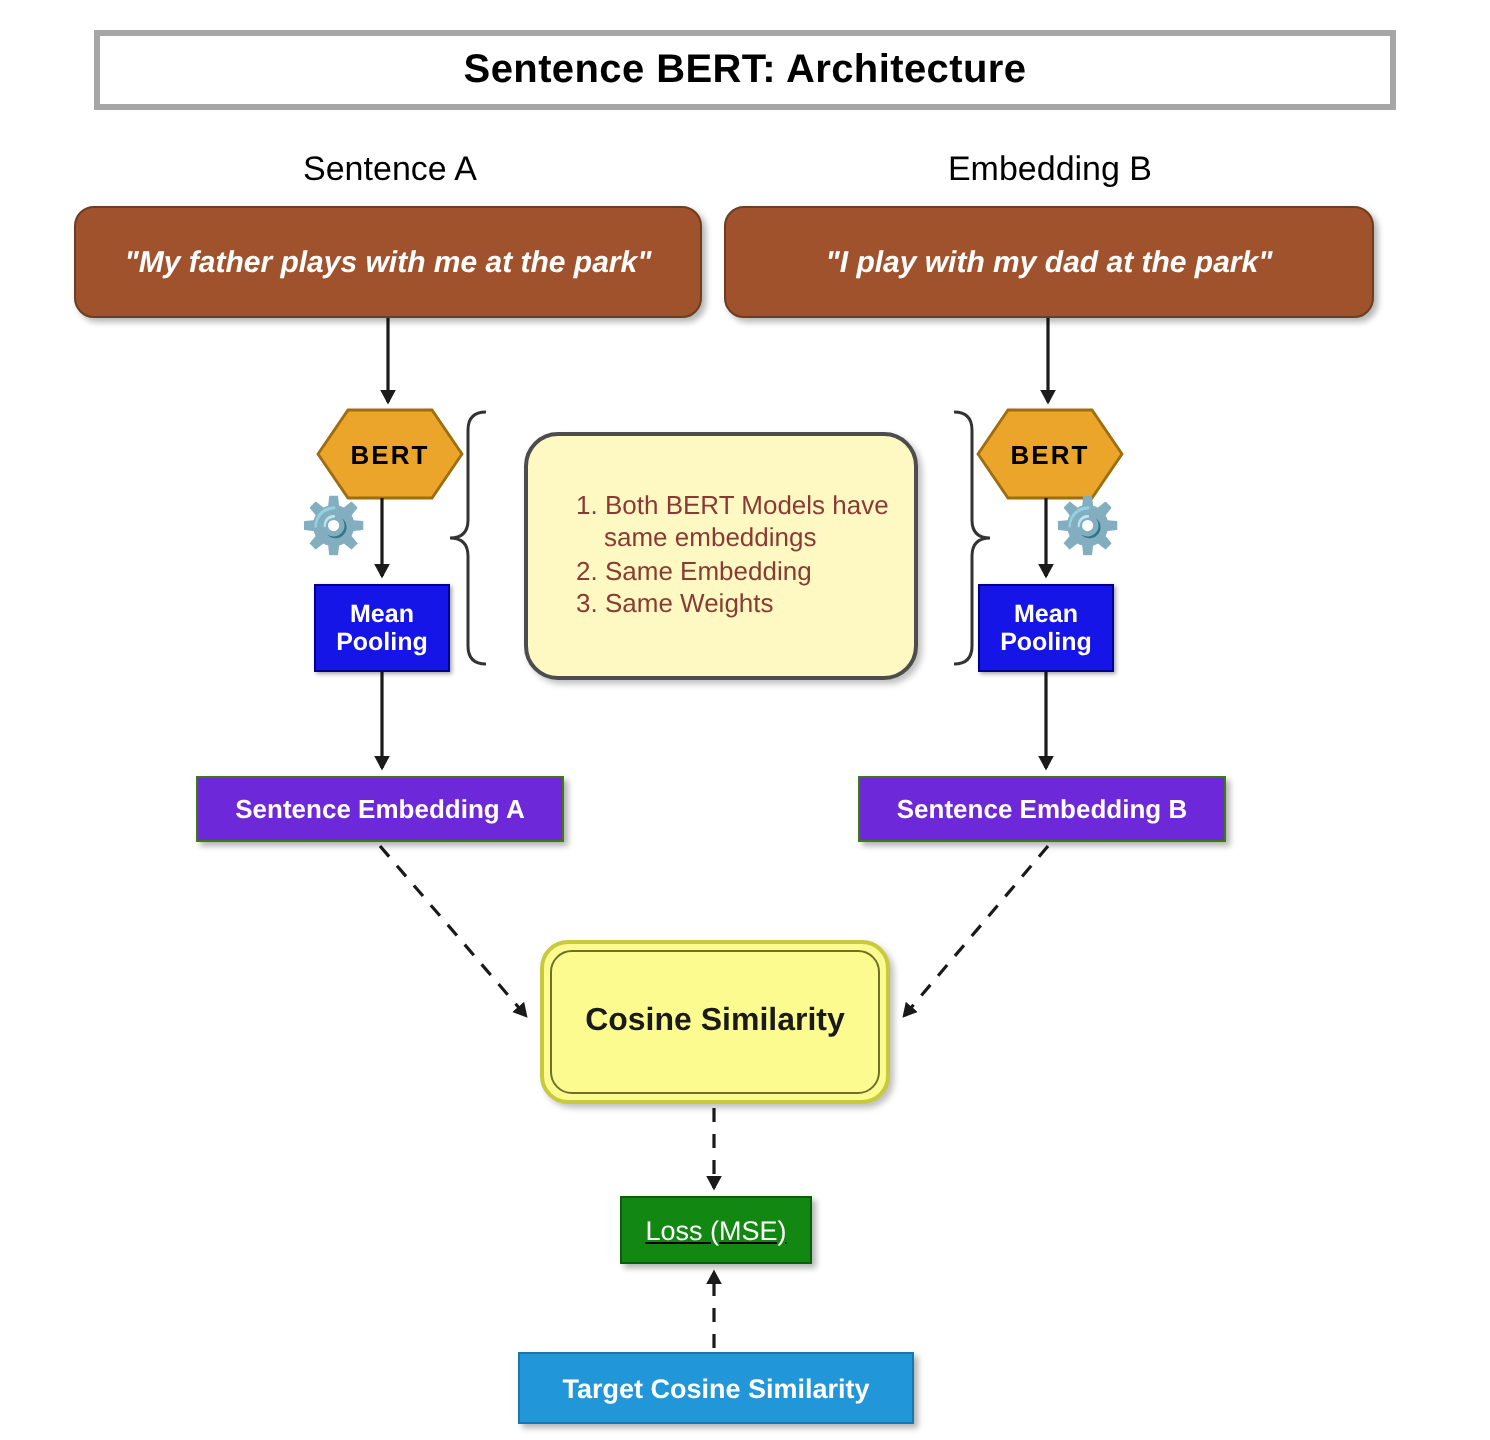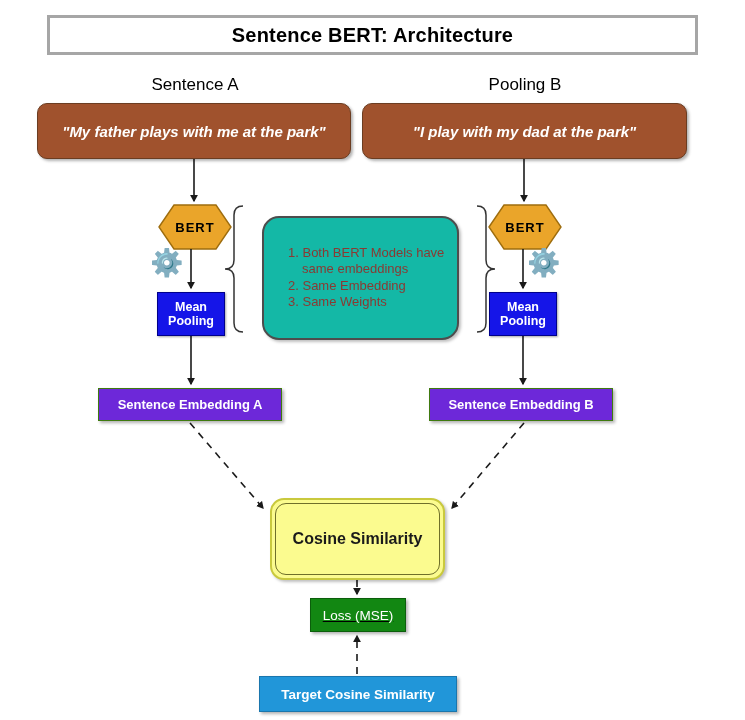--- a/index.html
+++ b/index.html
@@ -128,21 +128,21 @@
     line-height: 1.12;
   }
   #pool-a { left: 157px; top: 292px; }
   #pool-b { left: 489px; top: 292px; }
 
   
   #siamese-box {
     position: absolute;
     left: 262px; top: 216px;
     width: 197px; height: 124px;
-    background: #14b8a6;
+    background: #fef9c3;
     border: 2px solid #4d4d4d;
     border-radius: 17px;
     box-sizing: border-box;
     box-shadow: 2px 2px 3px rgba(0,0,0,0.25);
     display: flex;
     align-items: center;
   }
   #siamese-list {
     margin: 0;
     padding: 0 8px 0 24px;
@@ -179,21 +179,21 @@
     font-size: 13px;
     font-weight: bold;
     color: #ffffff;
   }
   #embed-a { left: 98px; top: 388px; }
   #embed-b { left: 429px; top: 388px; }
 
   
   #cosine-box {
     position: absolute;
-    left: 270px; top: 498px;
+    left: 270px; top: 470px;
     width: 175px; height: 82px;
     background: #fbfb8f;
     border: 2px solid #c9c93d;
     border-radius: 14px;
     box-sizing: border-box;
     box-shadow: 2px 2px 3px rgba(0,0,0,0.25);
     padding: 3px;
   }
   #cosine-inner {
     width: 100%; height: 100%;
@@ -291,21 +291,21 @@
     <line x1="357" y1="554" x2="357" y2="594" stroke="#1a1a1a" stroke-width="1.6" stroke-dasharray="7,6" marker-end="url(#arrow-dash)"></line>
 
     <line x1="357" y1="674" x2="357" y2="636" stroke="#1a1a1a" stroke-width="1.6" stroke-dasharray="7,6" marker-end="url(#arrow-dash)"></line>
   </svg>
 
   <div class="title-box">
     <span class="title-text">Sentence BERT: Architecture</span>
   </div>
 
   <div class="caption" id="caption-a">Sentence A</div>
-  <div class="caption" id="caption-b">Pooling B</div>
+  <div class="caption" id="caption-b">Embedding B</div>
 
   <div class="sentence-box" id="sentence-box-a">
     <span class="sentence-text">"My father plays with me at the park"</span>
   </div>
   <div class="sentence-box" id="sentence-box-b">
     <span class="sentence-text">"I play with my dad at the park"</span>
   </div>
 
   <div class="bert-node" id="bert-a">
     <div class="bert-label">BERT</div>

